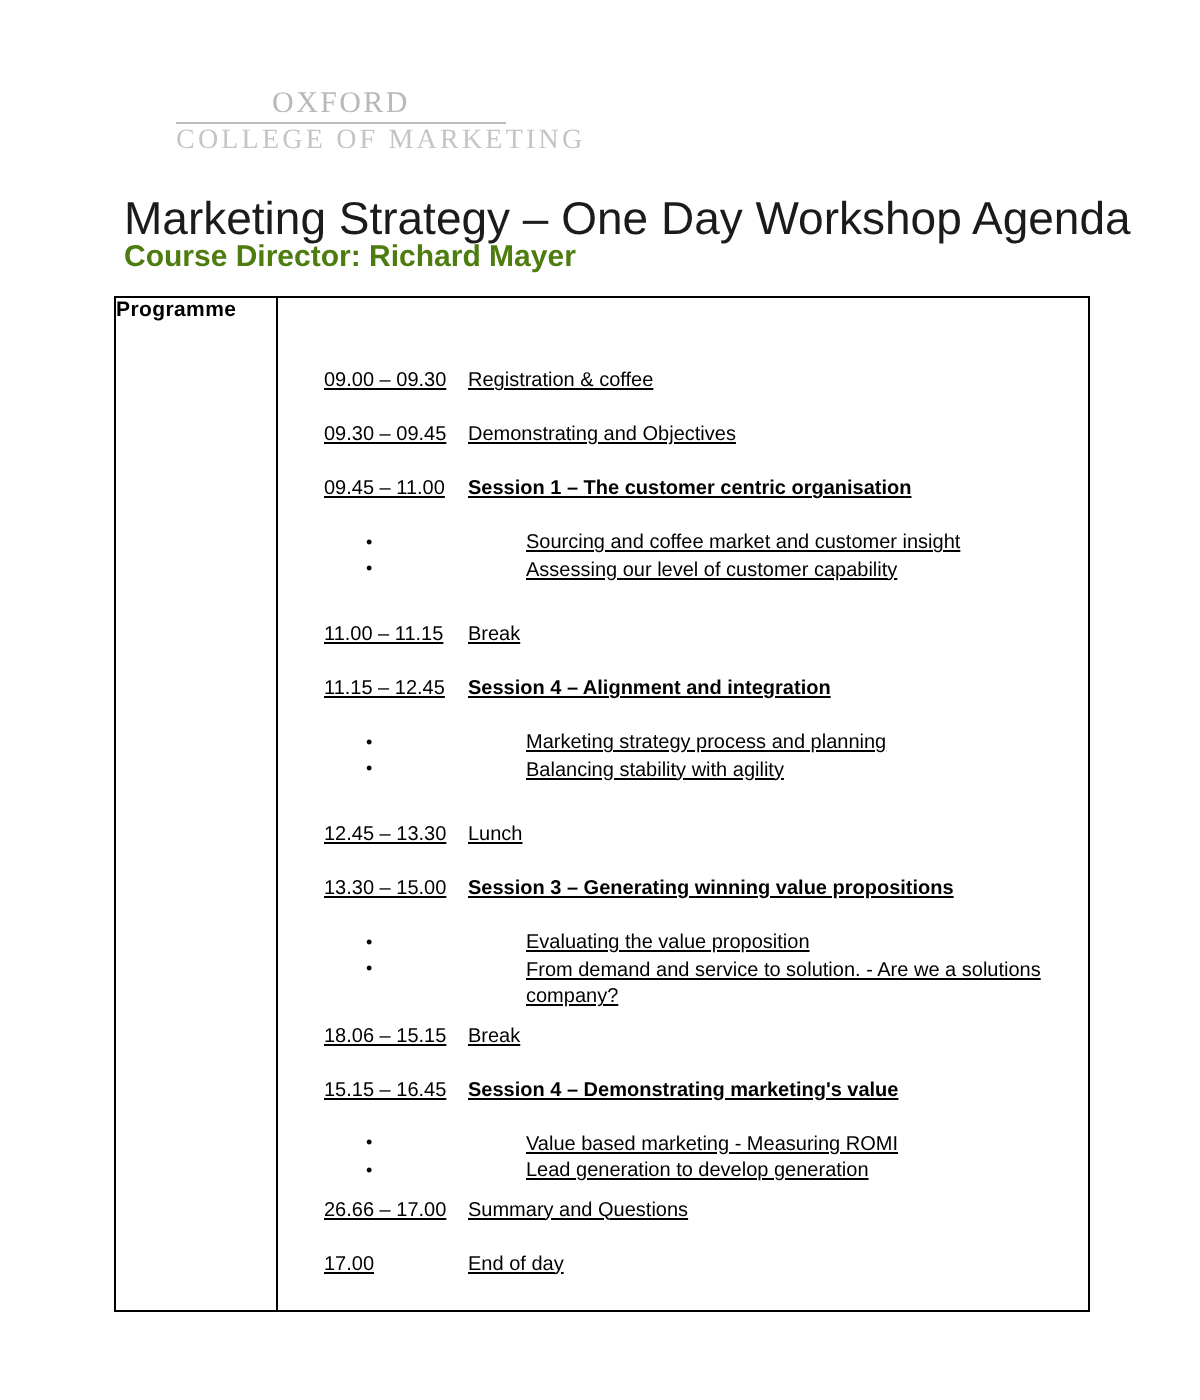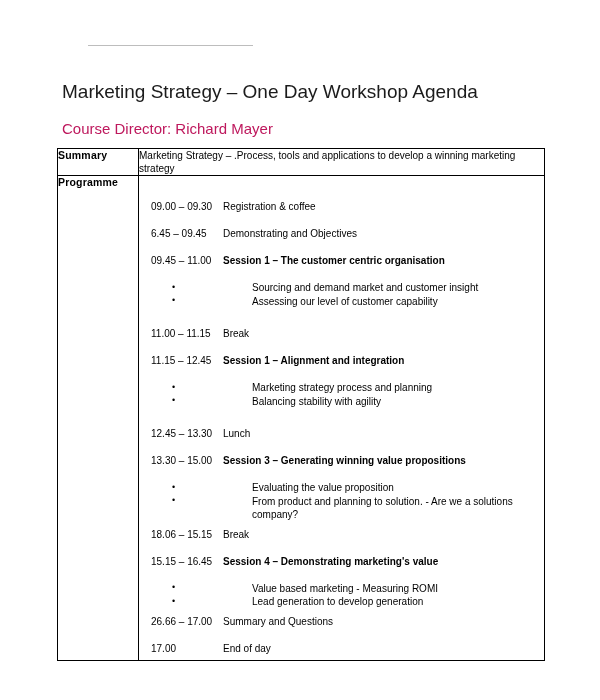--- a/index.html
+++ b/index.html
@@ -44,35 +44,35 @@
     letter-spacing: 1.6px;
     line-height: 16px;
     color: #c5c5c5;
     white-space: nowrap;
   }
 
   
   .doc-title {
     position: absolute;
     left: 62px;
-    top: 81px;
-    font-size: 19px;
+    top: 98px;
+    font-size: 23px;
     font-weight: 400;
     line-height: 22px;
     color: #1b1b1b;
     white-space: nowrap;
   }
   .doc-subtitle {
     position: absolute;
     left: 62px;
     top: 119px;
     font-size: 15px;
-    font-weight: normal;
+    font-weight: bold;
     line-height: 20px;
-    color: #be185d;
+    color: #4d7c0f;
     white-space: nowrap;
   }
 
   
   .agenda-table {
     position: absolute;
     left: 57px;
     top: 148px;
     width: 488px;
     border-collapse: collapse;
@@ -99,21 +99,22 @@
   }
   .programme-cell {
     padding: 0;
     height: 470px;
   }
 
   
   .prog-list {
     position: relative;
     padding: 0;
-    margin: 5px;
+    margin: 16px;
+    text-decoration: underline;
   }
   .prog-row {
     display: flex;
     font-size: 10px;
     line-height: 13px;
     padding: 0 0 0 7px;
   }
   .prog-time {
     width: 72px;
     flex: 0 0 72px;
@@ -145,75 +146,73 @@
     position: absolute;
     left: 0;
     top: -0.5px;
     font-size: 9px;
   }
 </style>
 </head>
 <body>
 
 <div class="logo">
+  <div class="logo-top">OXFORD</div>
   <div class="logo-rule"></div>
+  <div class="logo-bottom">COLLEGE OF MARKETING</div>
 </div>
 
 <div class="doc-title">Marketing Strategy – One Day Workshop Agenda</div>
 <div class="doc-subtitle">Course Director: Richard Mayer</div>
 
 <table class="agenda-table">
   <colgroup>
       <col class="col-label">
       <col>
     </colgroup>
   <tbody>
     <tr>
-      <td class="label-cell">Summary</td>
-      <td class="summary-cell">Marketing Strategy – .Process, tools and applications to develop a winning marketing strategy</td>
-    </tr>
-    <tr>
       <td class="label-cell">Programme</td>
       <td class="programme-cell">
         <div class="prog-list">
 
           <div class="spacer-lg"></div>
           <div class="prog-row">
             <span class="prog-time">09.00 – 09.30</span>
             <span class="prog-desc">Registration &amp; coffee</span>
           </div>
 
           <div class="spacer-md"></div>
           <div class="prog-row">
-            <span class="prog-time">6.45 – 09.45</span>
+            <span class="prog-time">09.30 – 09.45</span>
             <span class="prog-desc">Demonstrating and Objectives</span>
           </div>
 
           <div class="spacer-md"></div>
           <div class="prog-row">
             <span class="prog-time">09.45 –  11.00</span>
             <span class="prog-desc bold">Session 1 – The customer centric organisation</span>
           </div>
 
           <div class="spacer-md"></div>
           <ul class="bullets">
-            <li>Sourcing and demand market and customer insight</li>
+            <li>Sourcing and coffee market and customer insight</li>
             <li>Assessing our level of customer capability</li>
           </ul>
 
           <div class="spacer-lg"></div>
           <div class="prog-row">
             <span class="prog-time">11.00 – 11.15</span>
             <span class="prog-desc">Break</span>
           </div>
 
           <div class="spacer-md"></div>
           <div class="prog-row">
             <span class="prog-time">11.15 –  12.45</span>
-            <span class="prog-desc bold">Session 1 – Alignment and integration</span>
+            <span class="prog-desc bold">Session 4 – Alignment and integration</span>
           </div>
 
           <div class="spacer-md"></div>
           <ul class="bullets">
             <li>Marketing strategy process and planning</li>
             <li>Balancing stability with agility</li>
           </ul>
 
           <div class="spacer-lg"></div>
           <div class="prog-row">
@@ -223,21 +222,21 @@
 
           <div class="spacer-md"></div>
           <div class="prog-row">
             <span class="prog-time">13.30 –  15.00</span>
             <span class="prog-desc bold">Session 3 –  Generating winning value propositions</span>
           </div>
 
           <div class="spacer-md"></div>
           <ul class="bullets">
             <li>Evaluating the value proposition</li>
-            <li>From product and planning to solution. - Are we a solutions company?</li>
+            <li>From demand and service to solution. - Are we a solutions company?</li>
           </ul>
 
           <div class="spacer-xs"></div>
           <div class="prog-row">
             <span class="prog-time">18.06 – 15.15</span>
             <span class="prog-desc">Break</span>
           </div>
 
           <div class="spacer-md"></div>
           <div class="prog-row">

